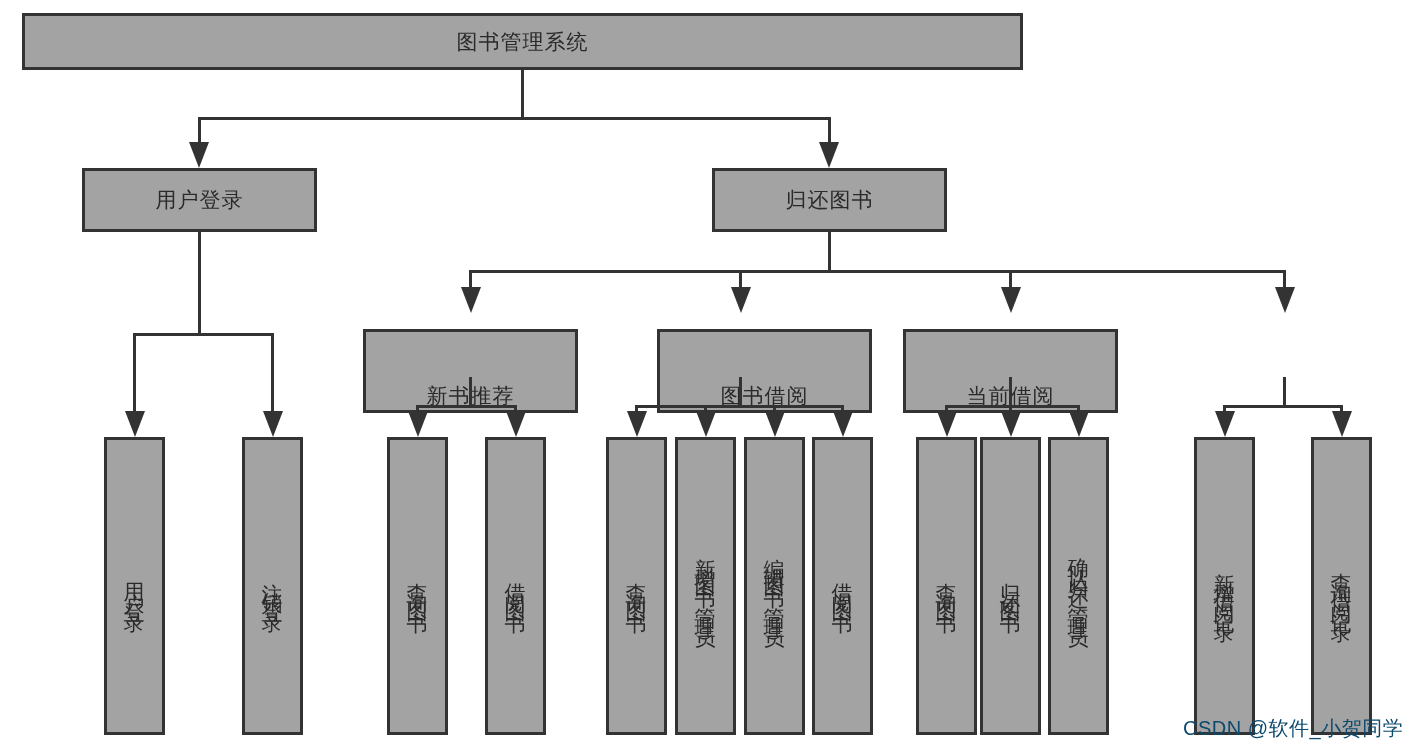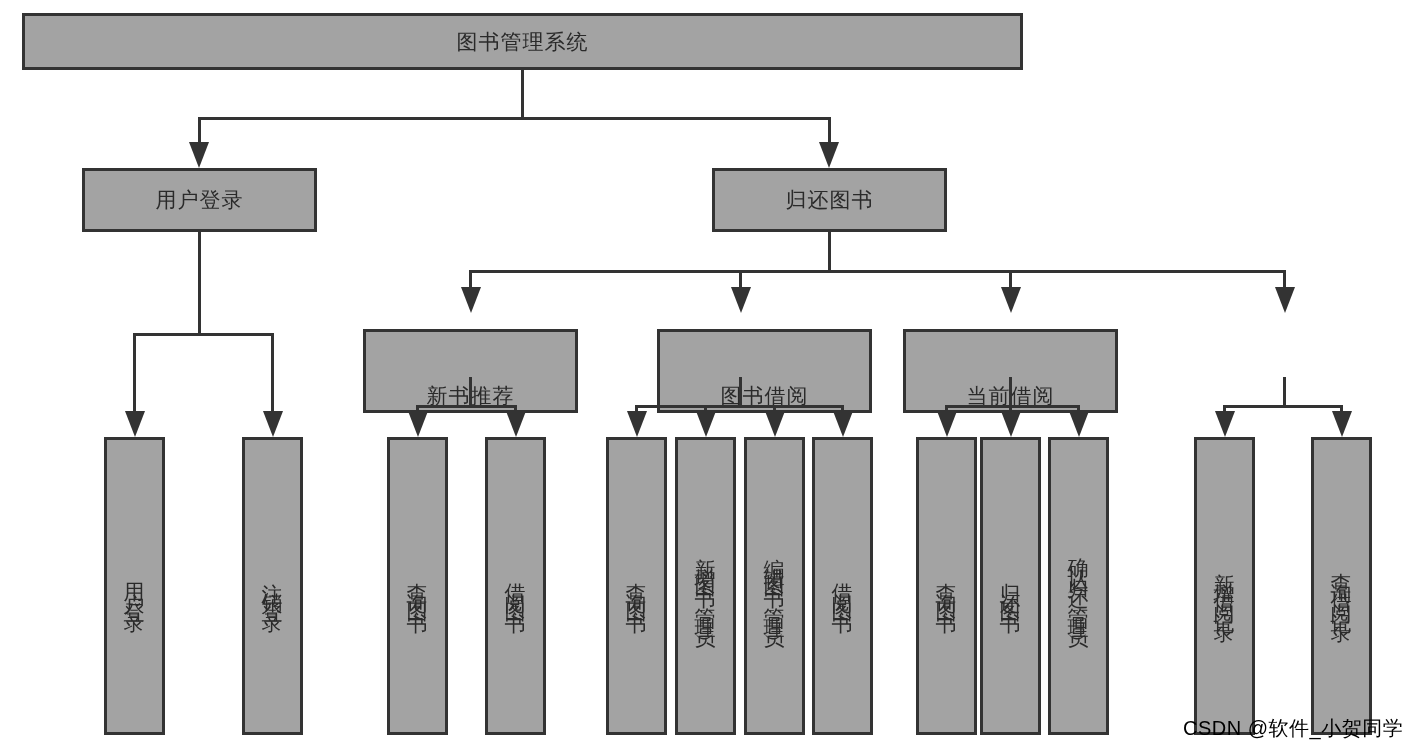--- a/index.html
+++ b/index.html
@@ -20,21 +20,21 @@
   }
   .l3{top:329px;width:215px;height:84px;align-items:flex-end;}
   .line{position:absolute;background:#333333;}
   .arrow{
     position:absolute;width:0;height:0;
     border-left:10px solid transparent;border-right:10px solid transparent;
     border-top:26px solid #333333;
   }
   .watermark{
     position:absolute;left:1183px;top:715px;z-index:5;
-    color:#000000;font-size:20px;letter-spacing:0.5px;white-space:nowrap;
+    color:#0c4a6e;font-size:20px;letter-spacing:0.5px;white-space:nowrap;
   }
 </style>
 </head>
 <body>
 
 <div class="canvas">
 
   <div class="box" style="left:22px;top:13px;width:1001px;height:57px;">
     <span class="lbl">图书管理系统</span>
   </div>

